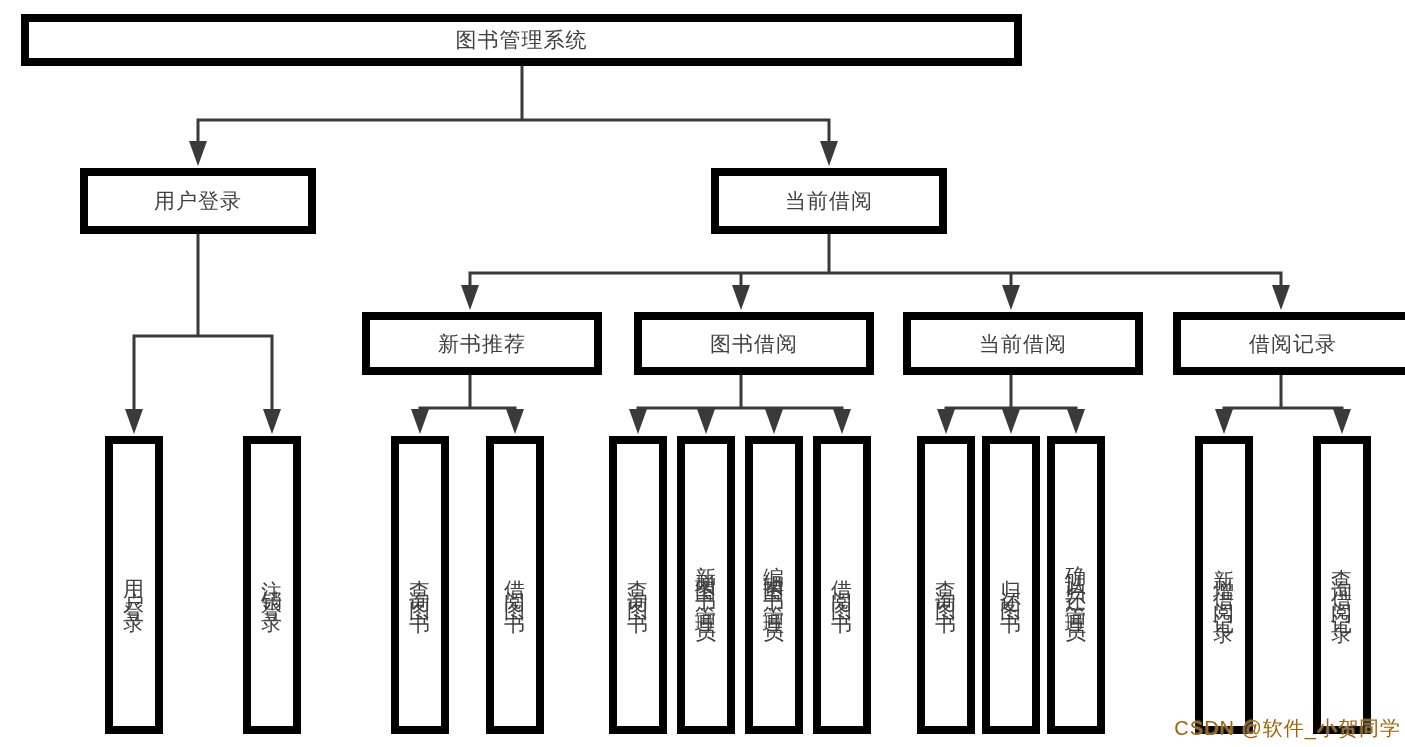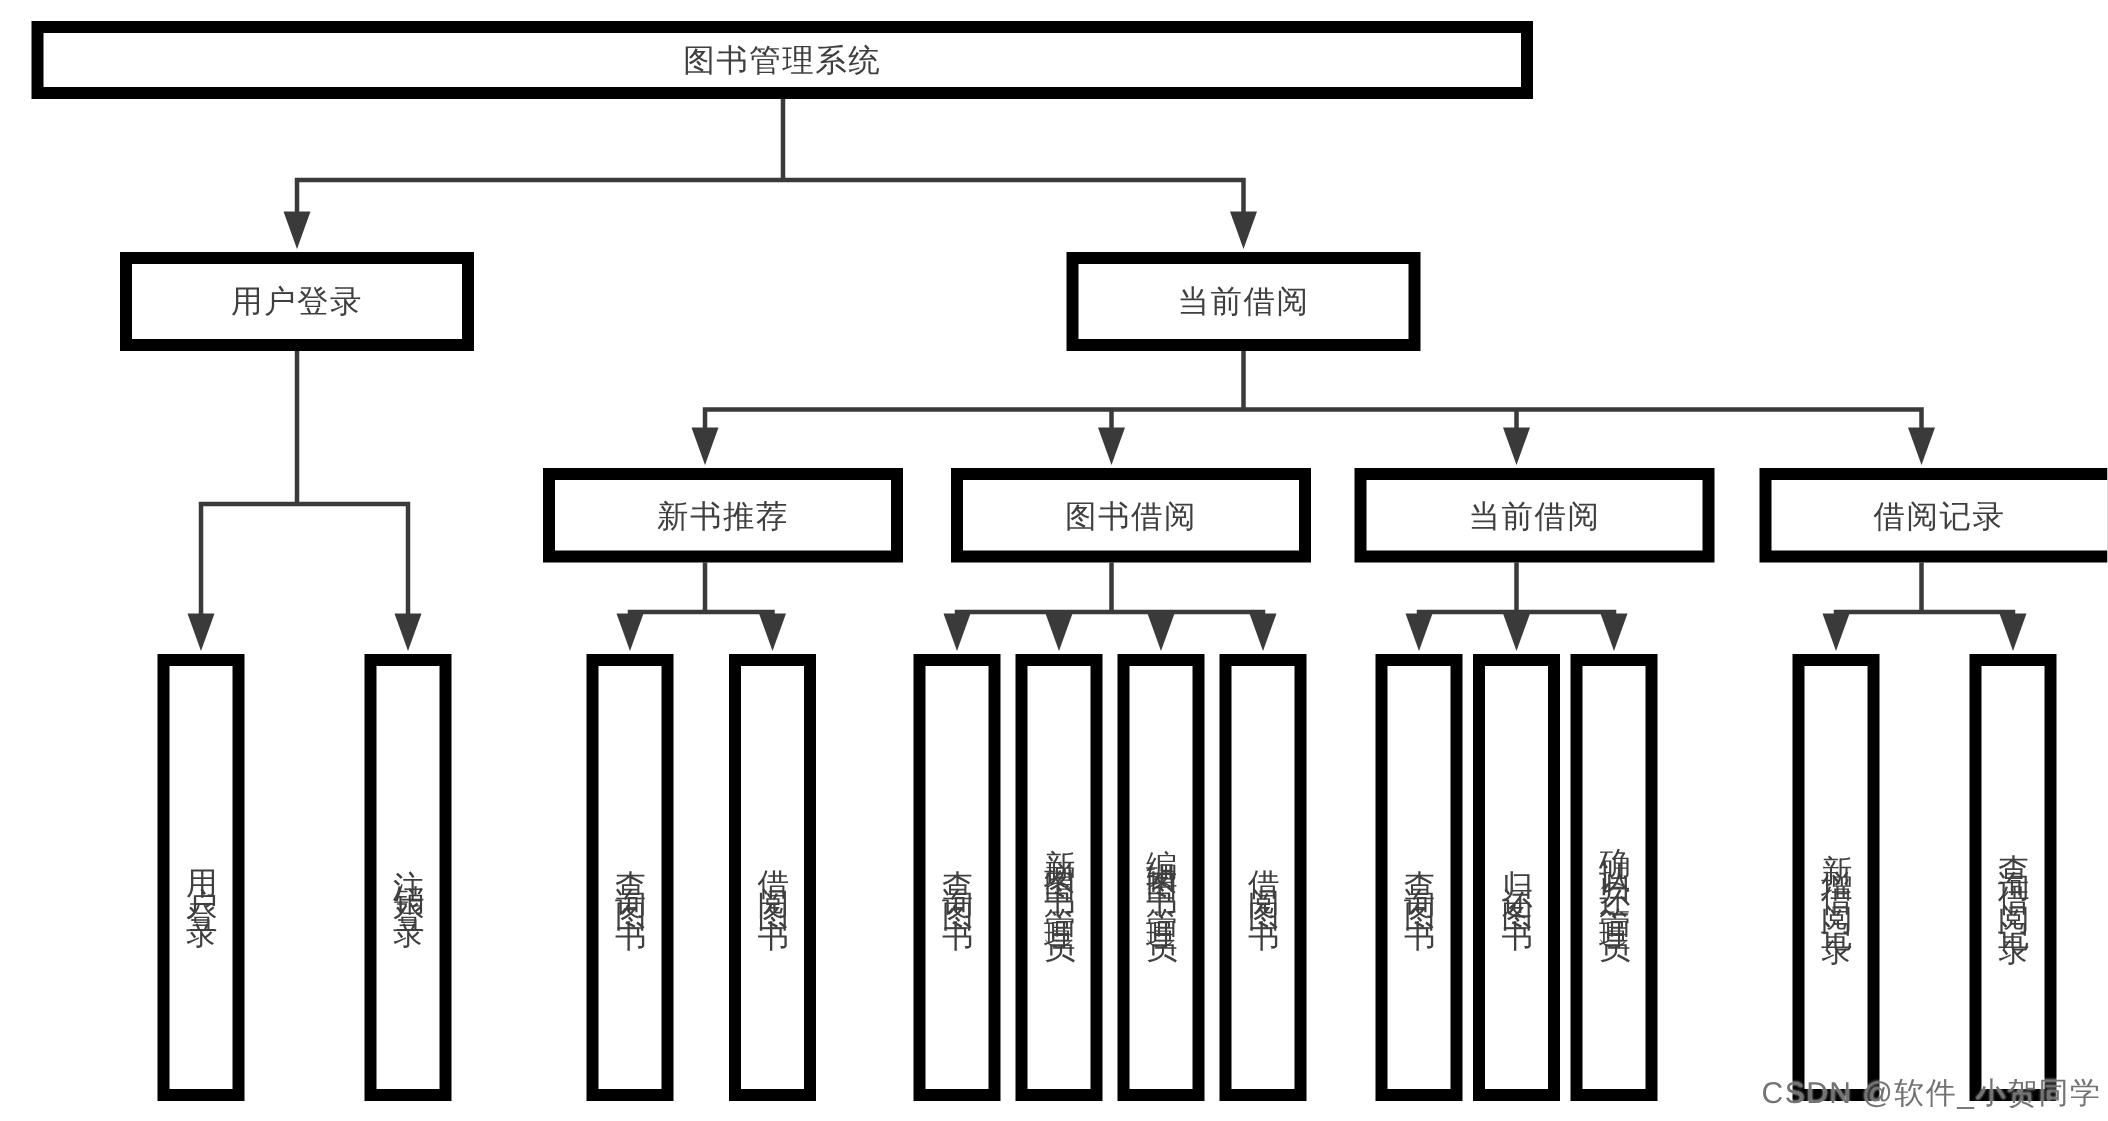--- a/index.html
+++ b/index.html
@@ -31,21 +31,21 @@
     letter-spacing:11px;
     line-height:1;
     font-size:21px;
     color:#3f3f3f;
   }
   .leaf span.long{letter-spacing:8px;}
   .watermark{
     position:absolute;
     right:4px;bottom:5px;
     font-size:20px;
-    color:#737373;
+    color:#a16207;
     letter-spacing:1px;
     text-shadow:0 0 2px #ffffff;
     white-space:nowrap;
   }
 </style>
 </head>
 <body>
 
 <div class="canvas">
 

